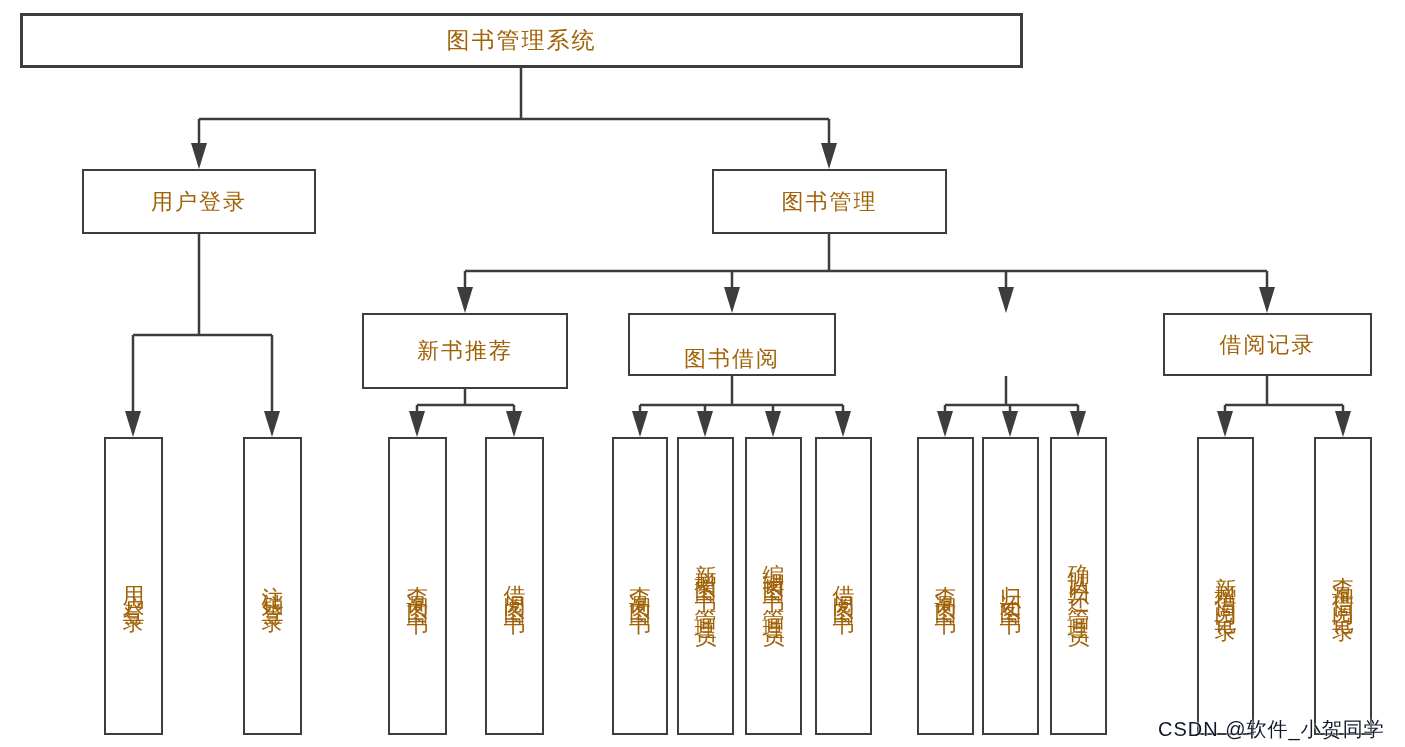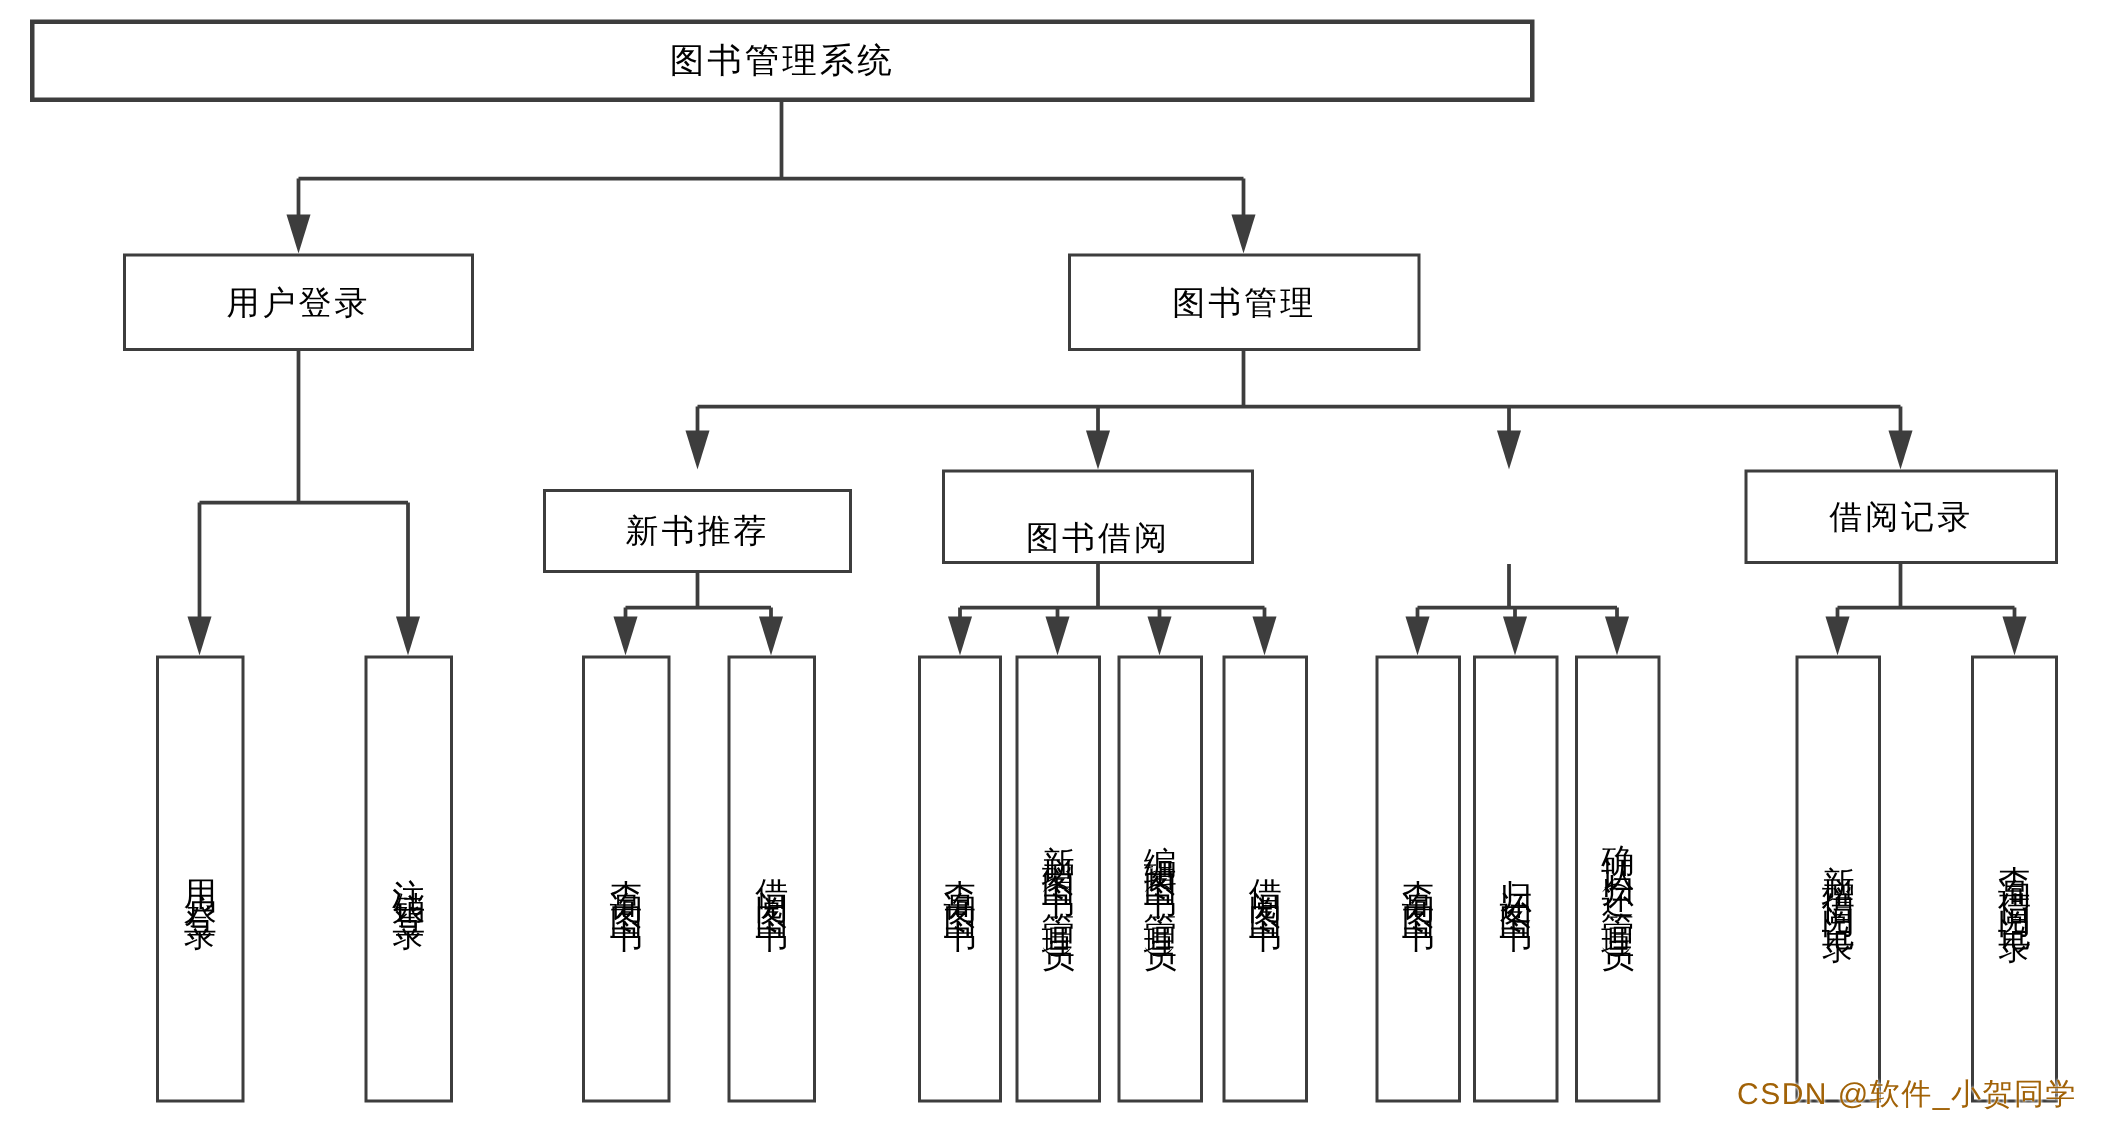--- a/index.html
+++ b/index.html
@@ -10,41 +10,41 @@
     font-family:"Liberation Sans","DejaVu Sans",sans-serif;
     overflow:hidden;
   }
   svg.wires{position:absolute;left:0;top:0;width:1405px;height:747px;}
   .node{
     position:absolute;
     box-sizing:border-box;
     background:#ffffff;
     border:2.5px solid #3d3d3d;
     display:flex;align-items:center;justify-content:center;
-    color:#000000;
+    color:#a16207;
     font-size:22px;
     letter-spacing:2px;
     text-align:center;
   }
   .node.root{border-width:3px;font-size:23px;}
   .node.leaf{
     font-size:22px;
     letter-spacing:0;
   }
   .node.leaf .vtext{
     writing-mode:vertical-rl;
     letter-spacing:9px;
     line-height:1;
     white-space:nowrap;
   }
   
   .root          {left:20px;  top:13px;  width:1003px; height:55px;}
   .n-userlogin   {left:82px;  top:169px; width:234px;  height:65px;}
   .n-bookmgmt    {left:712px; top:169px; width:235px;  height:65px;}
-  .n-newbook     {left:362px; top:326px; width:206px;  height:56px;}
+  .n-newbook     {left:362px; top:313px; width:206px;  height:76px;}
   .n-borrow      {left:628px; top:313px; width:208px;  height:63px;align-items:flex-end;}
   .n-current     {left:902px; top:313px; width:208px;  height:63px;}
   .n-records     {left:1163px;top:313px; width:209px;  height:63px;}
   .leaf          {top:437px;  height:298px;}
   .l-login       {left:104px; width:59px;}
   .l-logout      {left:243px; width:59px;}
   .l-query1      {left:388px; width:59px;}
   .l-borrow1     {left:485px; width:59px;}
   .l-query2      {left:612px; width:56px;}
   .l-add         {left:677px; width:57px;}
@@ -52,21 +52,21 @@
   .l-borrow2     {left:815px; width:57px;}
   .l-query3      {left:917px; width:57px;}
   .l-return      {left:982px; width:57px;}
   .l-confirm     {left:1050px;width:57px;}
   .l-addrec      {left:1197px;width:57px;}
   .l-queryrec    {left:1314px;width:58px;}
   .watermark{
     position:absolute;
     left:1158px;top:716px;
     font-size:20px;
-    color:#a16207;
+    color:#0f172a;
     letter-spacing:1px;
     text-shadow:0 0 2px #ffffff,0 0 2px #ffffff;
     white-space:nowrap;
   }
 </style>
 </head>
 <body>
 
 <div id="canvas">
 

